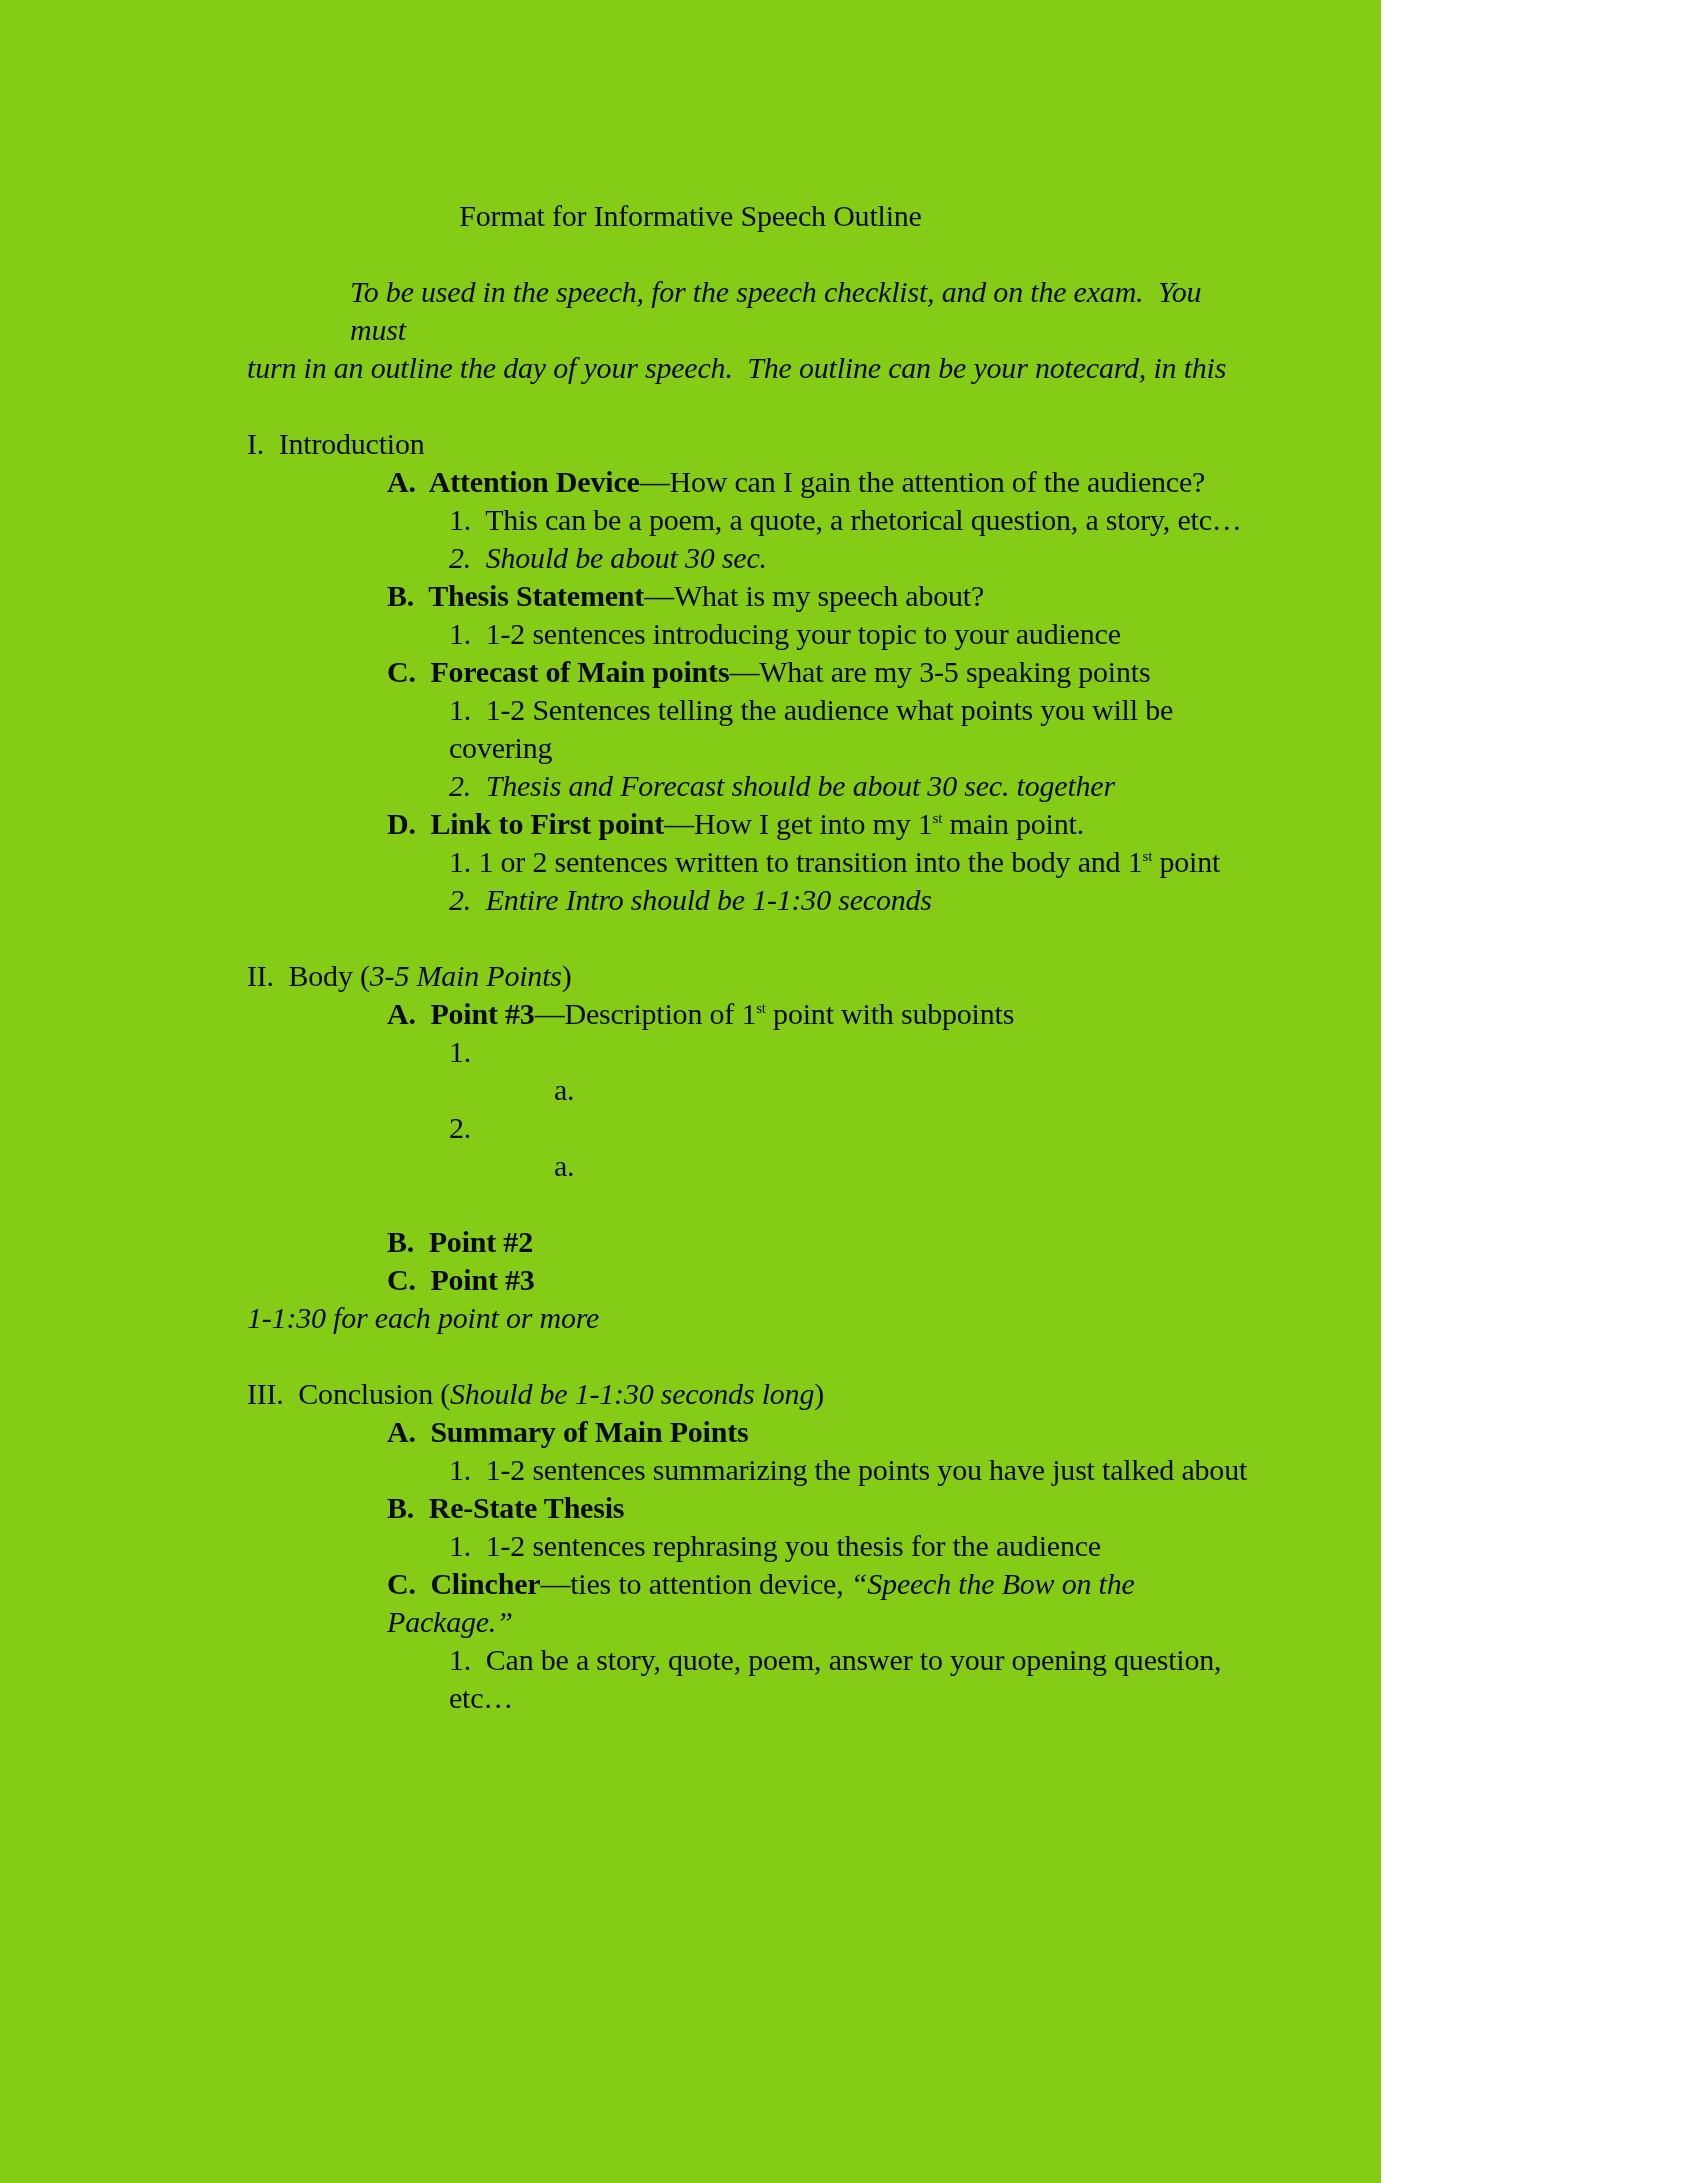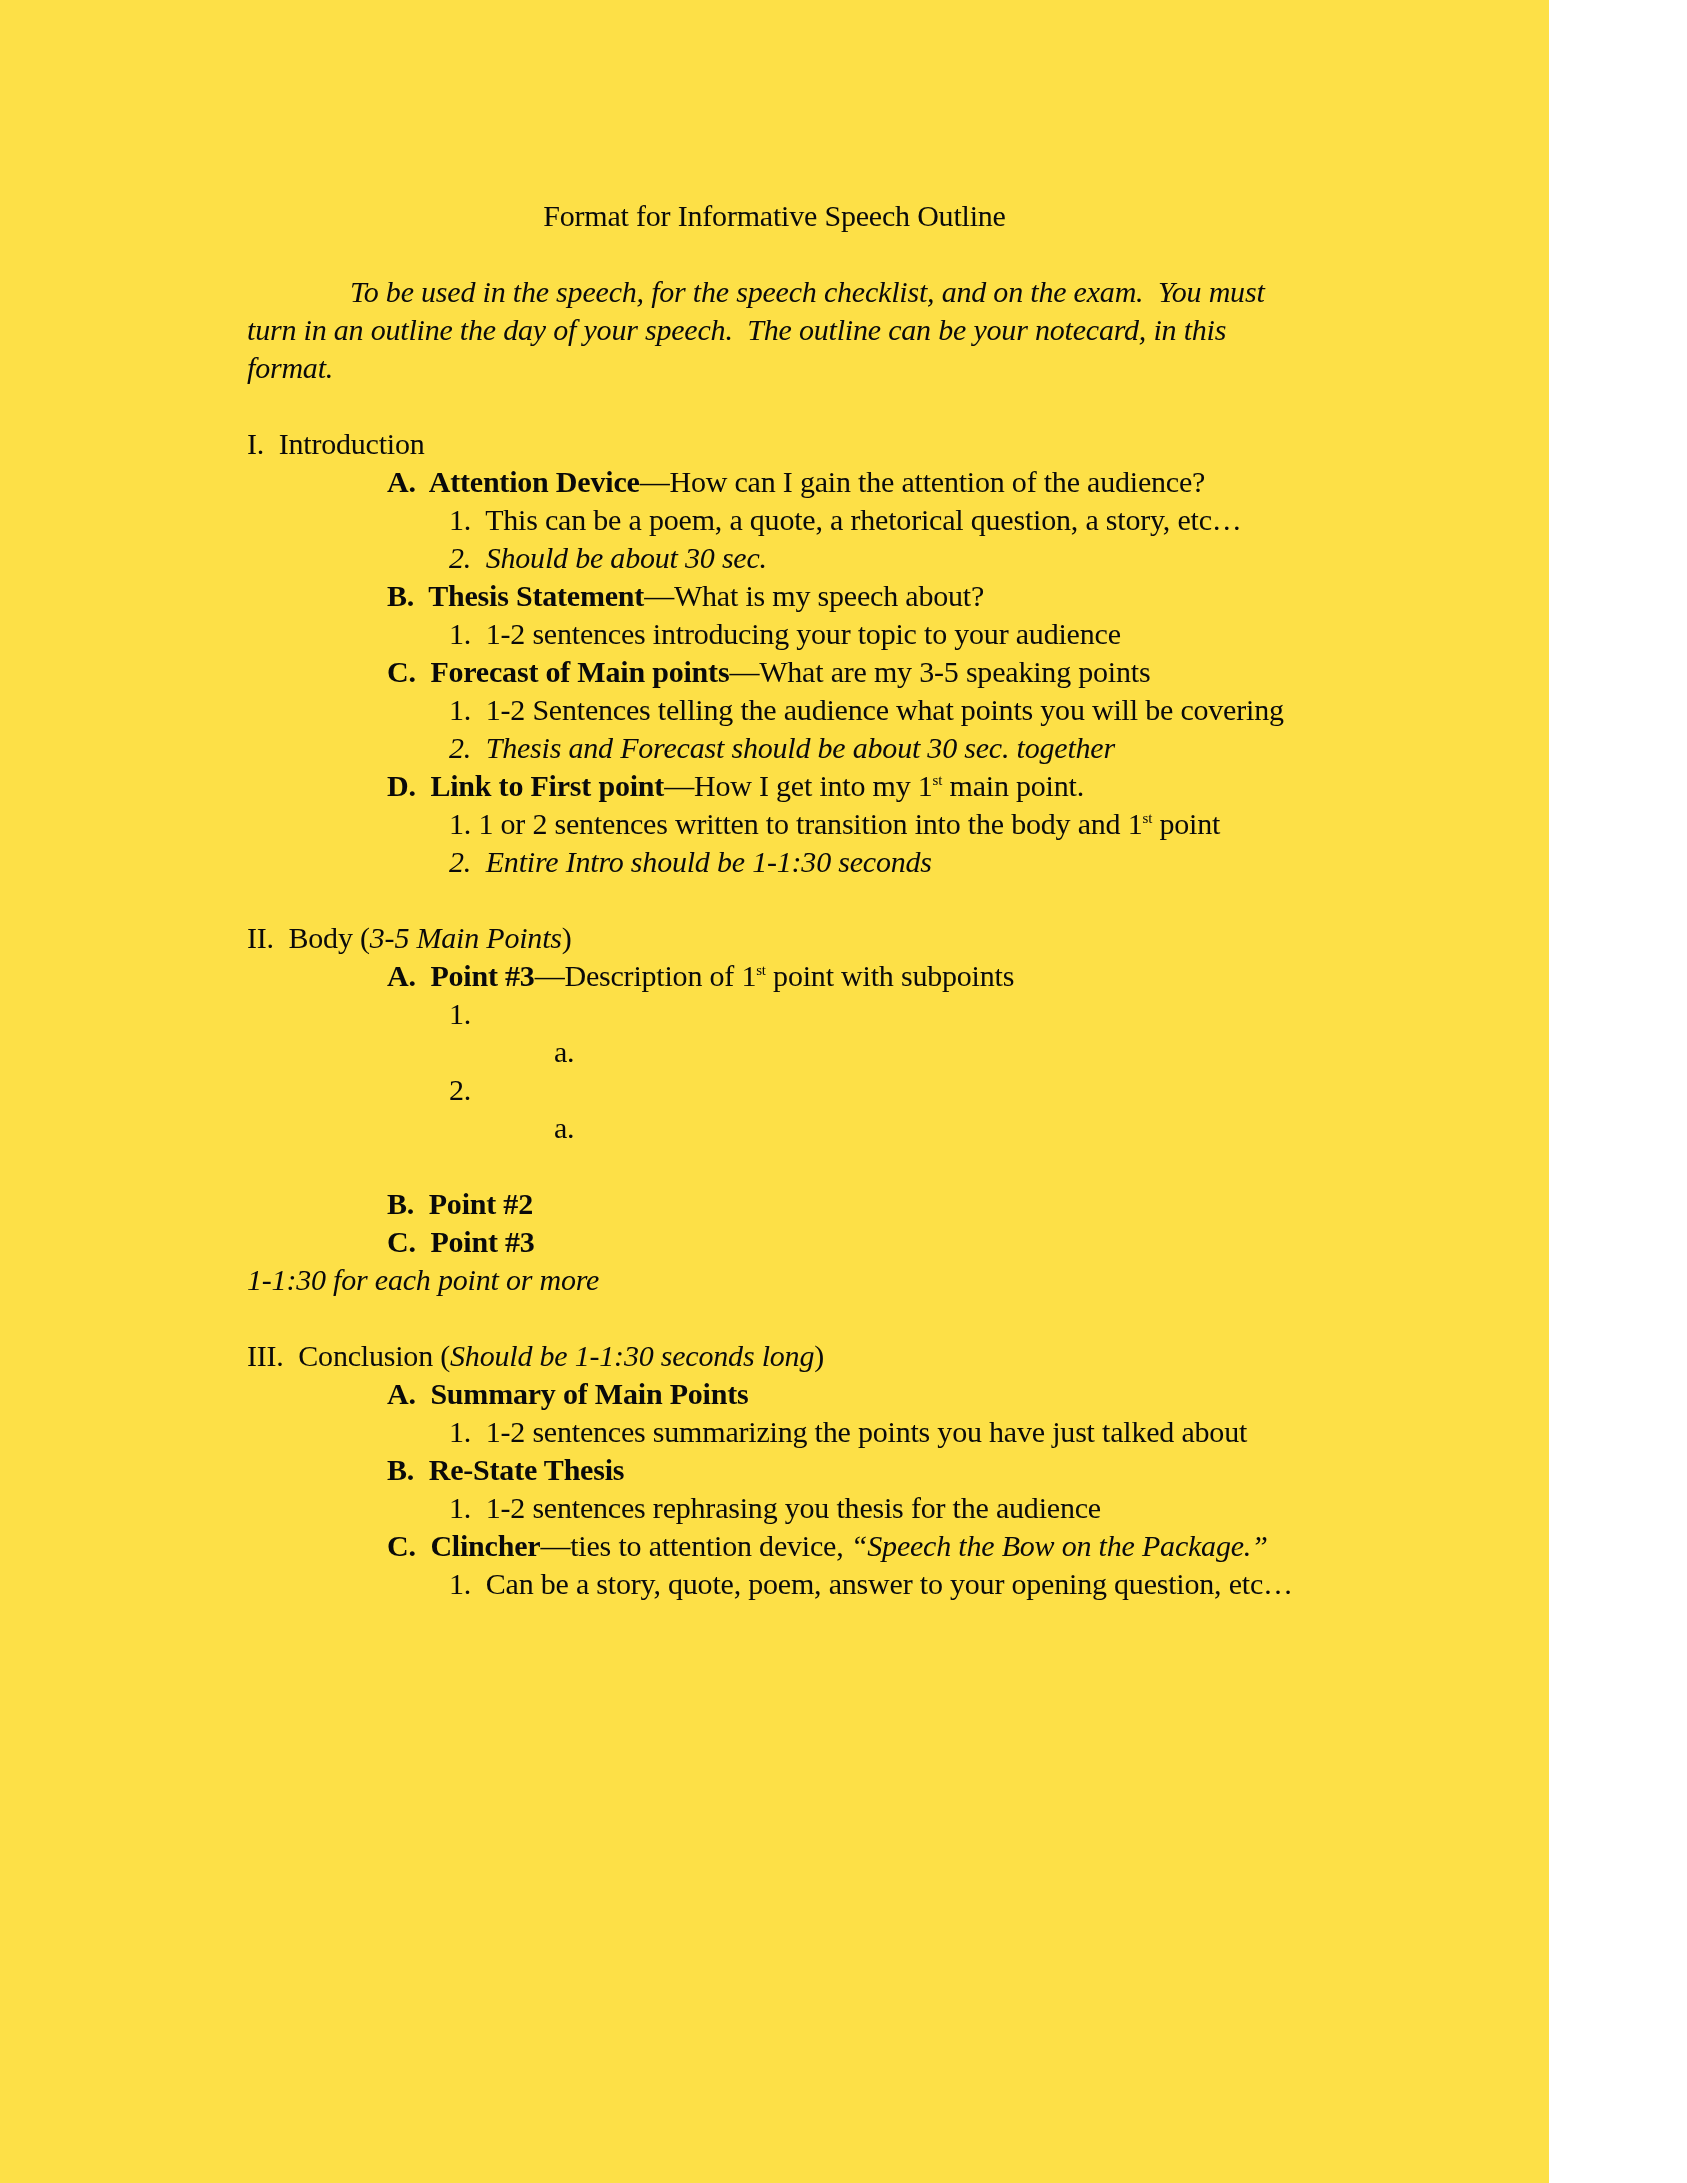--- a/index.html
+++ b/index.html
@@ -9,24 +9,24 @@
   }
   body {
     width: 1687px;
     height: 2184px;
     position: relative;
     font-family: "Liberation Serif", "DejaVu Serif", serif;
     color: #0a0a0a;
   }
   .page {
     box-sizing: border-box;
-    width: 1549px;
+    width: 1381px;
     height: 2184px;
     padding-top: 197px;
-    background: #fde047;
+    background: #84cc16;
     overflow: hidden;
   }
   .line {
     font-size: 30px;
     line-height: 38px;
     white-space: pre-wrap;
     padding-left: 247px;
     padding-right: 119px;
     letter-spacing: -0.2px;
   }
@@ -52,21 +52,20 @@
 <body>
 
 <div class="page">
 
   <div class="line title">Format for Informative Speech Outline</div>
 
   <div class="sp"></div>
 
   <div class="line italic ind-first">To be used in the speech, for the speech checklist, and on the exam.  You must</div>
   <div class="line italic">turn in an outline the day of your speech.  The outline can be your notecard, in this</div>
-  <div class="line italic">format.</div>
 
   <div class="sp"></div>
 
   <div class="line"><span>I.  </span><span>Introduction</span></div>
 
   <div class="line ind1"><span class="bold">A.  </span><span class="bold">Attention Device</span><span>—How can I gain the attention of the audience?</span></div>
   <div class="line ind2">1.  This can be a poem, a quote, a rhetorical question, a story, etc…</div>
   <div class="line ind2 italic">2.  Should be about 30 sec.</div>
 
   <div class="line ind1"><span class="bold">B.  </span><span class="bold">Thesis Statement</span><span>—What is my speech about?</span></div>

